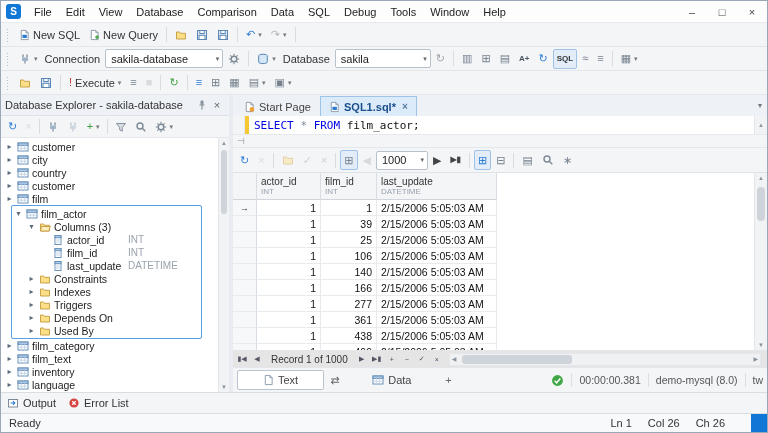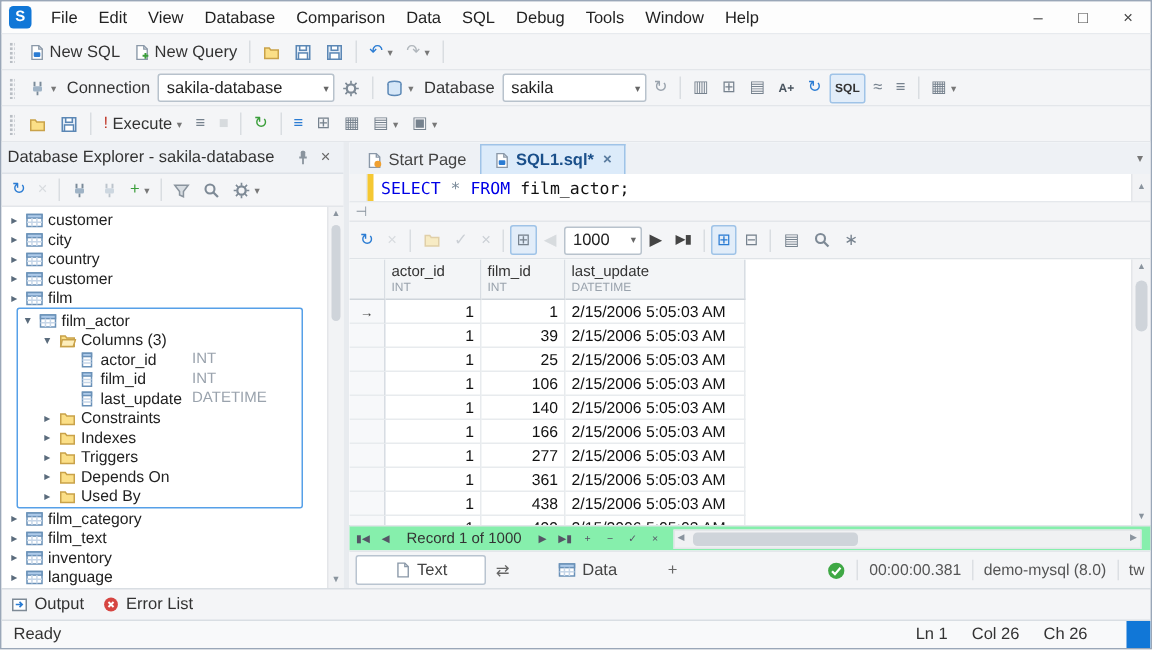--- a/index.html
+++ b/index.html
@@ -98,21 +98,21 @@
   .gh-type { font-size: 8px; color: #9aa3ad; }
   .g-row { display: flex; height: 16px; }
   .g-rowhead { width: 24px; flex: none; background: #f7f8fa; border-right: 1px solid #d8dde3; border-bottom: 1px solid #e8ebee;
                display: flex; align-items: center; justify-content: center; font-size: 9px; color: #444; }
   .g-cell { border-right: 1px solid #e8ebee; border-bottom: 1px solid #e8ebee; padding: 0 4px;
             font-size: 10.5px; display: flex; align-items: center; flex: none; color: #111; }
   .g-cell.num { justify-content: flex-end; }
   .grid-vscroll { width: 13px; flex: none; background: #f2f3f5; border-left: 1px solid #e4e6e9; position: relative;
                   display: flex; flex-direction: column; justify-content: space-between; align-items: center; }
 
-  .navigator { height: 17px; flex: none; display: flex; align-items: center; background: #86efac;
+  .navigator { height: 17px; flex: none; display: flex; align-items: center; background: #e5e5e5;
                border-top: 1px solid #e3e6ea; padding: 0 2px; gap: 1px; }
   .nav-btn { min-width: 14px; height: 14px; display: flex; align-items: center; justify-content: center;
              font-size: 7px; color: #556; flex: none; }
   .nav-label { margin: 0 6px; font-size: 10px; color: #333; white-space: nowrap; }
   .nav-hscroll { flex: 1; height: 13px; background: #f0f1f3; border: 1px solid #e4e6e9; margin: 0 4px;
                  position: relative; display: flex; align-items: center; justify-content: space-between; }
   .h-thumb { position: absolute; left: 12px; top: 1px; bottom: 1px; width: 110px; background: #cfd4da; border-radius: 3px; }
 
   .res-tabs { height: 25px; flex: none; display: flex; align-items: center; background: #f4f5f7;
               border-top: 1px solid #e3e6ea; padding: 0 4px; gap: 2px; }

